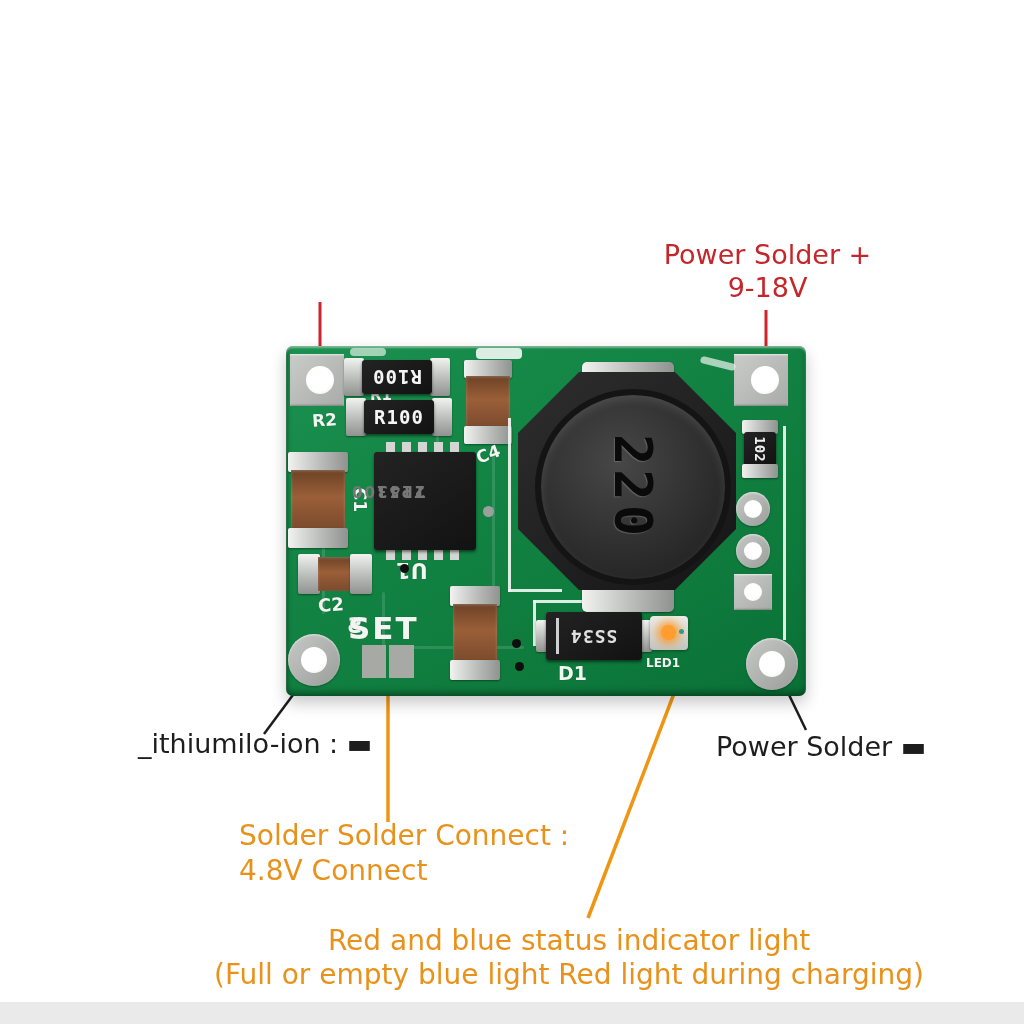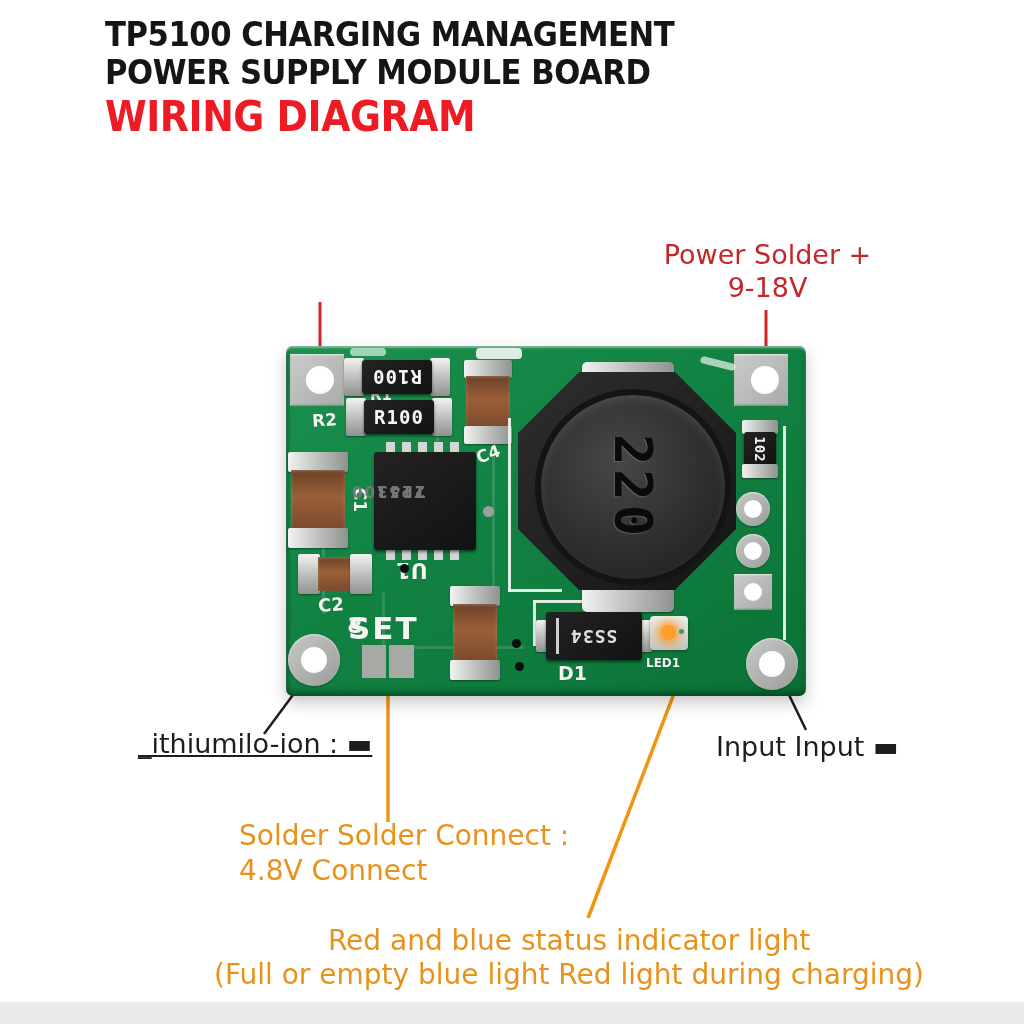--- a/index.html
+++ b/index.html
@@ -12,21 +12,21 @@
   .title .t-red{font-weight:bold;color:#ed1c24;font-size:42px;line-height:46px;margin-top:2px;
        letter-spacing:-0.5px;transform:scaleX(0.9);transform-origin:left top;white-space:nowrap;}
   
   .lbl{position:absolute;white-space:nowrap;}
   .lbl-red{color:#c5262b;font-size:27px;}
   .lbl-black{color:#1d1d1d;font-size:27px;}
   .lbl-orange{color:#e8921c;font-size:28px;}
   .center{text-align:center;}
   #lbl-batt-pos{left:170px;top:264px;width:300px;}
   #lbl-pwr-pos{left:640px;top:238px;width:255px;line-height:33px;}
-  #lbl-batt-neg{left:138px;top:728px;text-decoration:underline;}
+  #lbl-batt-neg{left:138px;top:728px;}
   #lbl-pwr-neg{left:716px;top:731px;}
   #lbl-solder{left:239px;top:818px;line-height:35px;}
   #lbl-status{left:57px;top:924px;width:1024px;line-height:34px;}
   
   .lines{position:absolute;left:0;top:0;pointer-events:none;}
   
   .board{position:absolute;left:286px;top:346px;width:520px;height:350px;border-radius:7px;
      background:linear-gradient(150deg,#1b9150 0%,#128343 40%,#0e7a3c 75%,#0a7036 100%);
      box-shadow:0 7px 16px rgba(0,0,0,.22), inset 0 2px 2px rgba(255,255,255,.45), inset 0 -4px 6px rgba(0,0,0,.35), inset 2px 0 3px rgba(0,0,0,.2);}
   .board *{position:absolute;}
@@ -43,35 +43,30 @@
   .rot180{transform:rotate(180deg);}
   .rot90{transform:rotate(90deg);}
   .flex-c{display:flex;align-items:center;justify-content:center;}
   .bottom-strip{position:absolute;left:0;top:1002px;width:1024px;height:22px;background:#eaeaea;}
 </style>
 </head>
 <body>
 
 <div class="page">
 
-  <div class="title">
-    <div class="t-black">TP5100 CHARGING MANAGEMENT</div>
-    <div class="t-black">POWER SUPPLY MODULE BOARD</div>
-    <div class="t-red">WIRING DIAGRAM</div>
-  </div>
 
 
   <div class="lbl lbl-red center" id="lbl-pwr-pos">
     <div>Power Solder +</div>
     <div>9-18V</div>
   </div>
 
   <div class="lbl lbl-black" id="lbl-batt-neg">_ithiumilo-ion : ▬</div>
 
-  <div class="lbl lbl-black" id="lbl-pwr-neg">Input Input ▬</div>
+  <div class="lbl lbl-black" id="lbl-pwr-neg">Power Solder ▬</div>
 
   <div class="lbl lbl-orange" id="lbl-solder">
     <div>Solder Solder Connect :</div>
     <div>4.8V Connect</div>
   </div>
 
   <div class="lbl lbl-orange center" id="lbl-status">
     <div>Red and blue status indicator light</div>
     <div>(Full or empty blue light Red light during charging)</div>
   </div>

